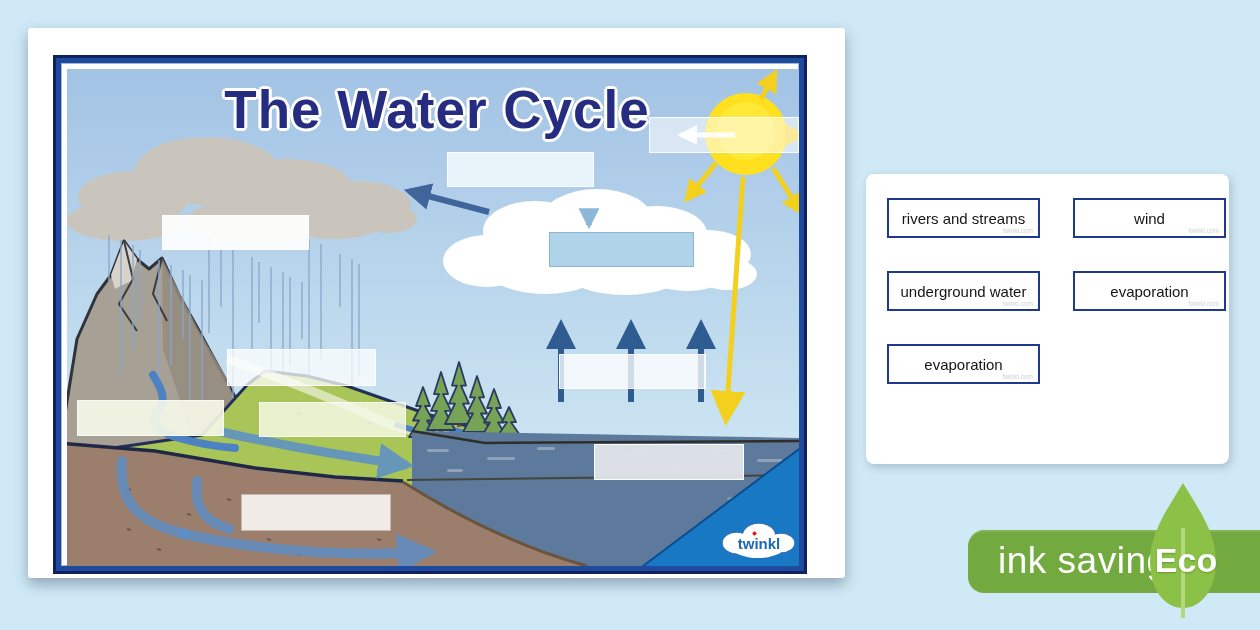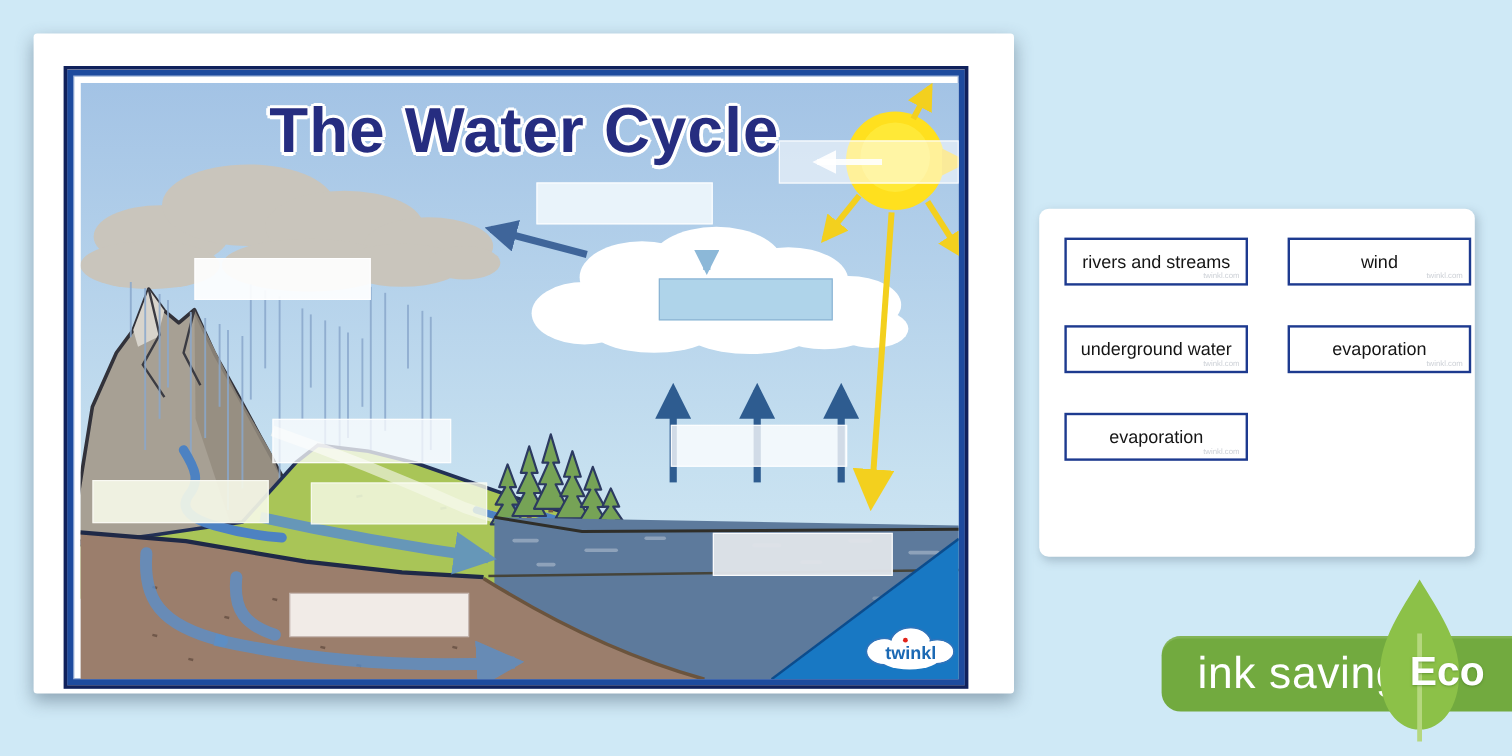--- a/index.html
+++ b/index.html
@@ -35,21 +35,21 @@
   .cards-grid{display:grid;grid-template-columns:153px 153px;grid-auto-rows:40px;column-gap:15px;row-gap:10px;gap:33px;}
   .word-card{position:relative;box-sizing:border-box;border:2.5px solid #1d3a8f;background:#fff;
         display:flex;align-items:center;justify-content:center;font-size:15px;color:#151515;cursor:pointer;}
   .word-card .wm{position:absolute;right:5px;bottom:2px;font-size:6.5px;color:#ccd0d6;}
   
   .eco-bar{position:absolute;left:968px;top:530px;width:292px;height:63px;background:#72aa3f;
         border-radius:16px 0 0 16px;box-shadow:inset 0 2px 0 rgba(255,255,255,.12);}
   .ink-label{position:absolute;left:998px;top:530px;height:63px;line-height:62px;font-size:37px;color:#fff;letter-spacing:.5px;}
   .eco-leaf{position:absolute;left:1140px;top:478px;width:88px;height:148px;}
   .eco-label{position:absolute;left:1148px;top:541px;width:76px;text-align:center;
-        font-size:34px;font-weight:bold;color:#fff;text-shadow:0 1px 2px rgba(60,110,30,.5);margin-left:20px;}
+        font-size:34px;font-weight:bold;color:#fff;text-shadow:0 1px 2px rgba(60,110,30,.5);}
 </style>
 </head>
 <body>
 
 <div class="page">
 
   <div class="poster-card">
     <div class="poster-frame">
       <div class="scene">
 

